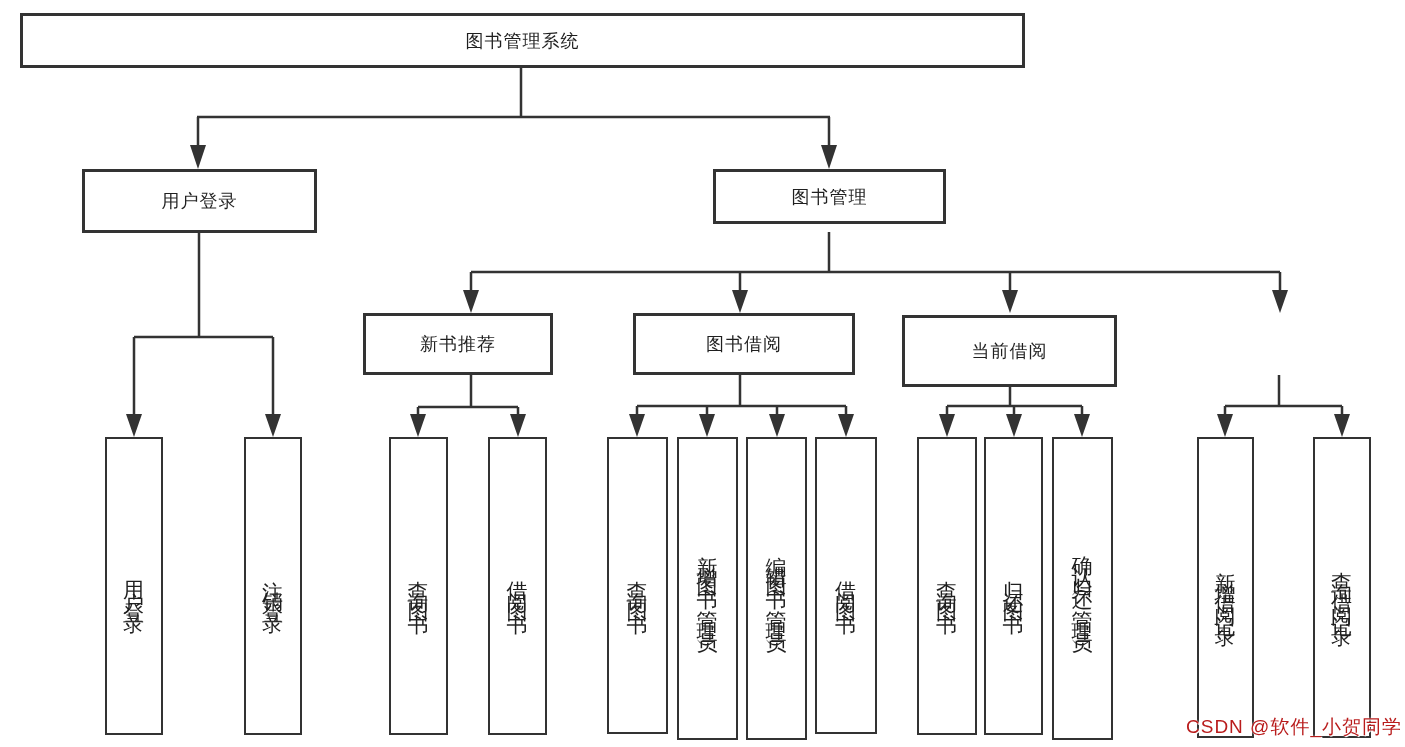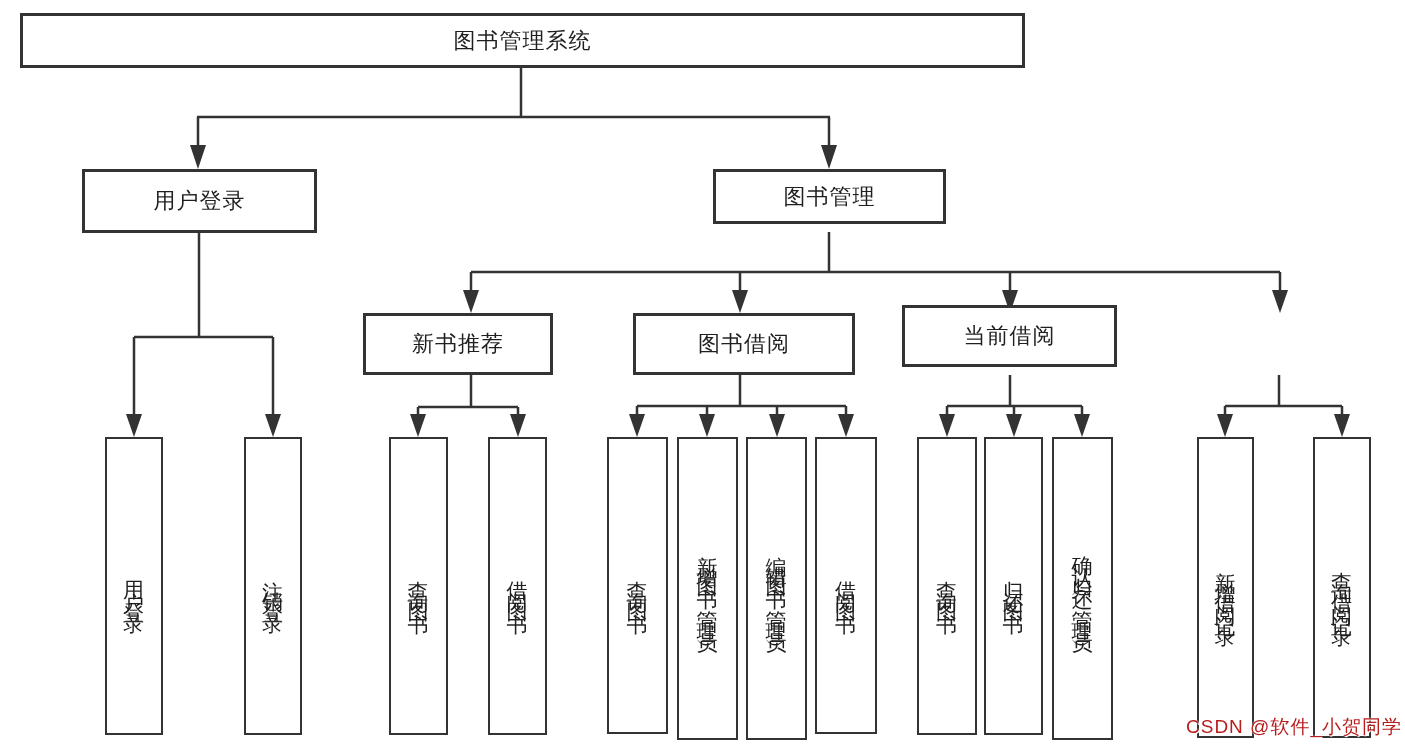--- a/index.html
+++ b/index.html
@@ -26,21 +26,21 @@
     box-sizing: border-box;
     border: 3px solid #333333;
     background: #ffffff;
     display: flex;
     align-items: center;
     justify-content: center;
     color: #1f1f1f;
     z-index: 2;
   }
   .node-h {
-    font-size: 22px;
+    font-size: 18px;
     letter-spacing: 1px;
   }
   .node-root {
     left: 20px; top: 13px; width: 1005px; height: 55px;
   }
   .leaf {
     border-width: 2.5px;
   }
   .leaf span {
     writing-mode: vertical-rl;
@@ -125,21 +125,21 @@
   <div class="node node-h" style="left:713px; top:169px; width:233px; height:55px;">
     <span>图书管理</span>
   </div>
 
   <div class="node node-h" style="left:363px; top:313px; width:190px; height:62px;">
     <span>新书推荐</span>
   </div>
   <div class="node node-h" style="left:633px; top:313px; width:222px; height:62px;">
     <span>图书借阅</span>
   </div>
-  <div class="node node-h" style="left:902px; top:305px; width:215px; height:62px;">
+  <div class="node node-h" style="left:902px; top:315px; width:215px; height:72px;">
     <span>当前借阅</span>
   </div>
 
   <div class="node leaf" style="left:105px; top:437px; width:58px; height:298px;">
     <span>用户登录</span>
   </div>
   <div class="node leaf" style="left:244px; top:437px; width:58px; height:298px;">
     <span>注销登录</span>
   </div>
 

